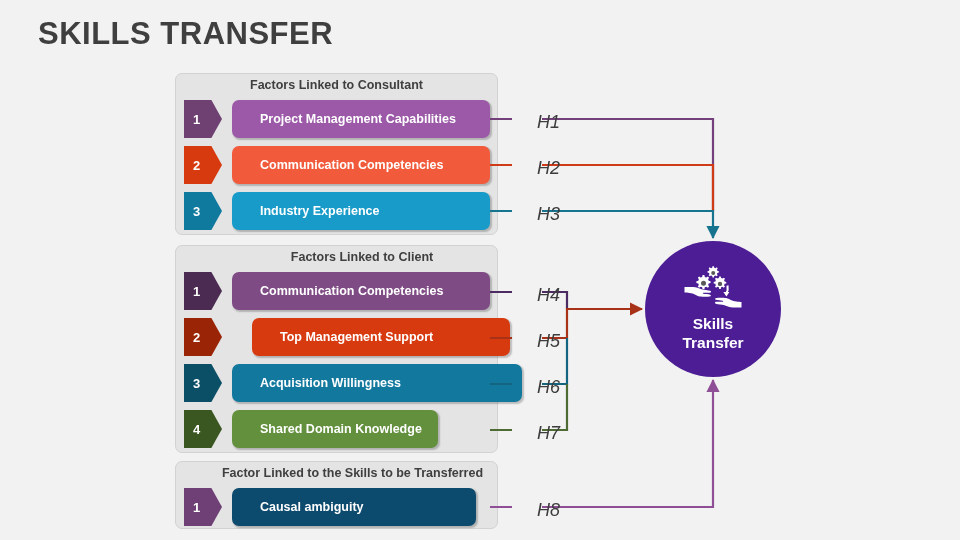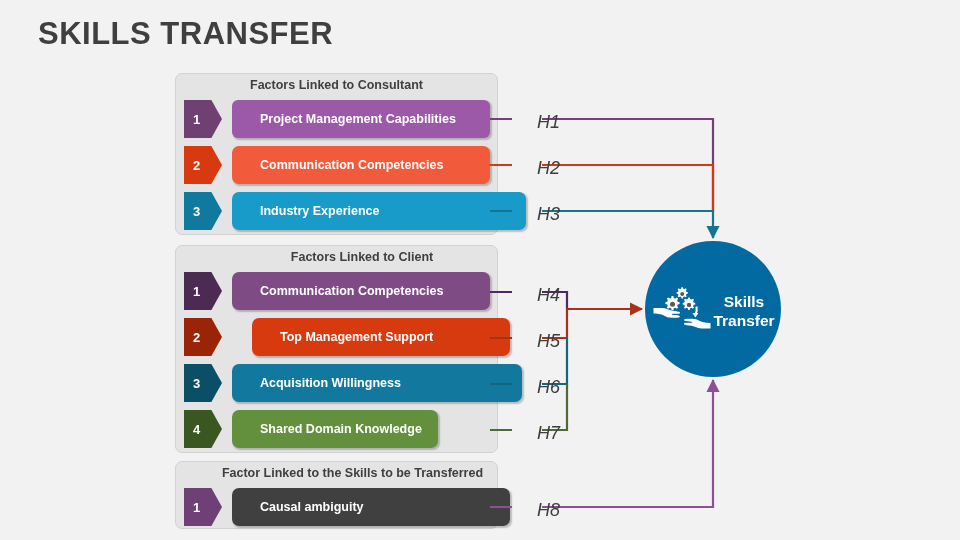--- a/index.html
+++ b/index.html
@@ -107,23 +107,23 @@
   }
 
   
   #hub {
     position: absolute;
     left: 645px;
     top: 241px;
     width: 136px;
     height: 136px;
     border-radius: 50%;
-    background: #0369a1;
+    background: #4c1d95;
     display: flex;
-    flex-direction: row;
+    flex-direction: column;
     align-items: center;
     justify-content: center;
   }
   #hub-icon {
     width: 62px;
     height: 46px;
     margin-top: -2px;
   }
   #hub-label {
     margin-top: 4px;
@@ -141,39 +141,39 @@
 
   <div id="page-title">SKILLS TRANSFER</div>
 
   <div class="group-panel" style="left:175px; top:73px; width:323px; height:162px;"></div>
   <div class="group-title" style="left:175px; top:78px; width:323px;">Factors Linked to Consultant</div>
 
   <div class="factor-row" style="left:184px; top:100px; width:306px;">
     <div class="num-tag" style="background:#6f4072;">
       <span>1</span>
     </div>
-    <div class="bar" style="background:#9b59a8; width:258px;border-radius:6px;">
+    <div class="bar" style="background:#9b59a8; width:258px;">
       <span>Project Management Capabilities</span>
     </div>
   </div>
 
   <div class="factor-row" style="left:184px; top:146px; width:306px;">
     <div class="num-tag" style="background:#d83a10;">
       <span>2</span>
     </div>
     <div class="bar" style="background:#f15a3a; width:258px;">
       <span>Communication Competencies</span>
     </div>
   </div>
 
   <div class="factor-row" style="left:184px; top:192px; width:306px;">
     <div class="num-tag" style="background:#0f7a9e;">
       <span>3</span>
     </div>
-    <div class="bar" style="background:#189bc9; width:294px;">
+    <div class="bar" style="background:#189bc9; width:258px;">
       <span>Industry Experience</span>
     </div>
   </div>
 
   <div class="group-panel" style="left:175px; top:245px; width:323px; height:208px;"></div>
   <div class="group-title" style="left:175px; top:250px; width:374px;">Factors Linked to Client</div>
 
   <div class="factor-row" style="left:184px; top:272px; width:306px;">
     <div class="num-tag" style="background:#4b2b51;">
       <span>1</span>
@@ -210,21 +210,21 @@
     </div>
   </div>
 
   <div class="group-panel" style="left:175px; top:461px; width:323px; height:68px;"></div>
   <div class="group-title" style="left:175px; top:466px; width:323px;padding-left:16px;">Factor Linked to the Skills to be Transferred</div>
 
   <div class="factor-row" style="left:184px; top:488px; width:306px;">
     <div class="num-tag" style="background:#6f4076;">
       <span>1</span>
     </div>
-    <div class="bar" style="background:#404040; width:278px;">
+    <div class="bar" style="background:#0c4a6e; width:244px;">
       <span>Causal ambiguity</span>
     </div>
   </div>
 
   <svg id="connectors" viewBox="0 0 960 540">
     <defs>
       <marker id="ar-blue" markerWidth="7" markerHeight="7" refX="5.5" refY="3" orient="auto">
         <path d="M0,0 L6,3 L0,6 z" fill="#17748f"></path>
       </marker>
       <marker id="ar-red" markerWidth="7" markerHeight="7" refX="5.5" refY="3" orient="auto">

